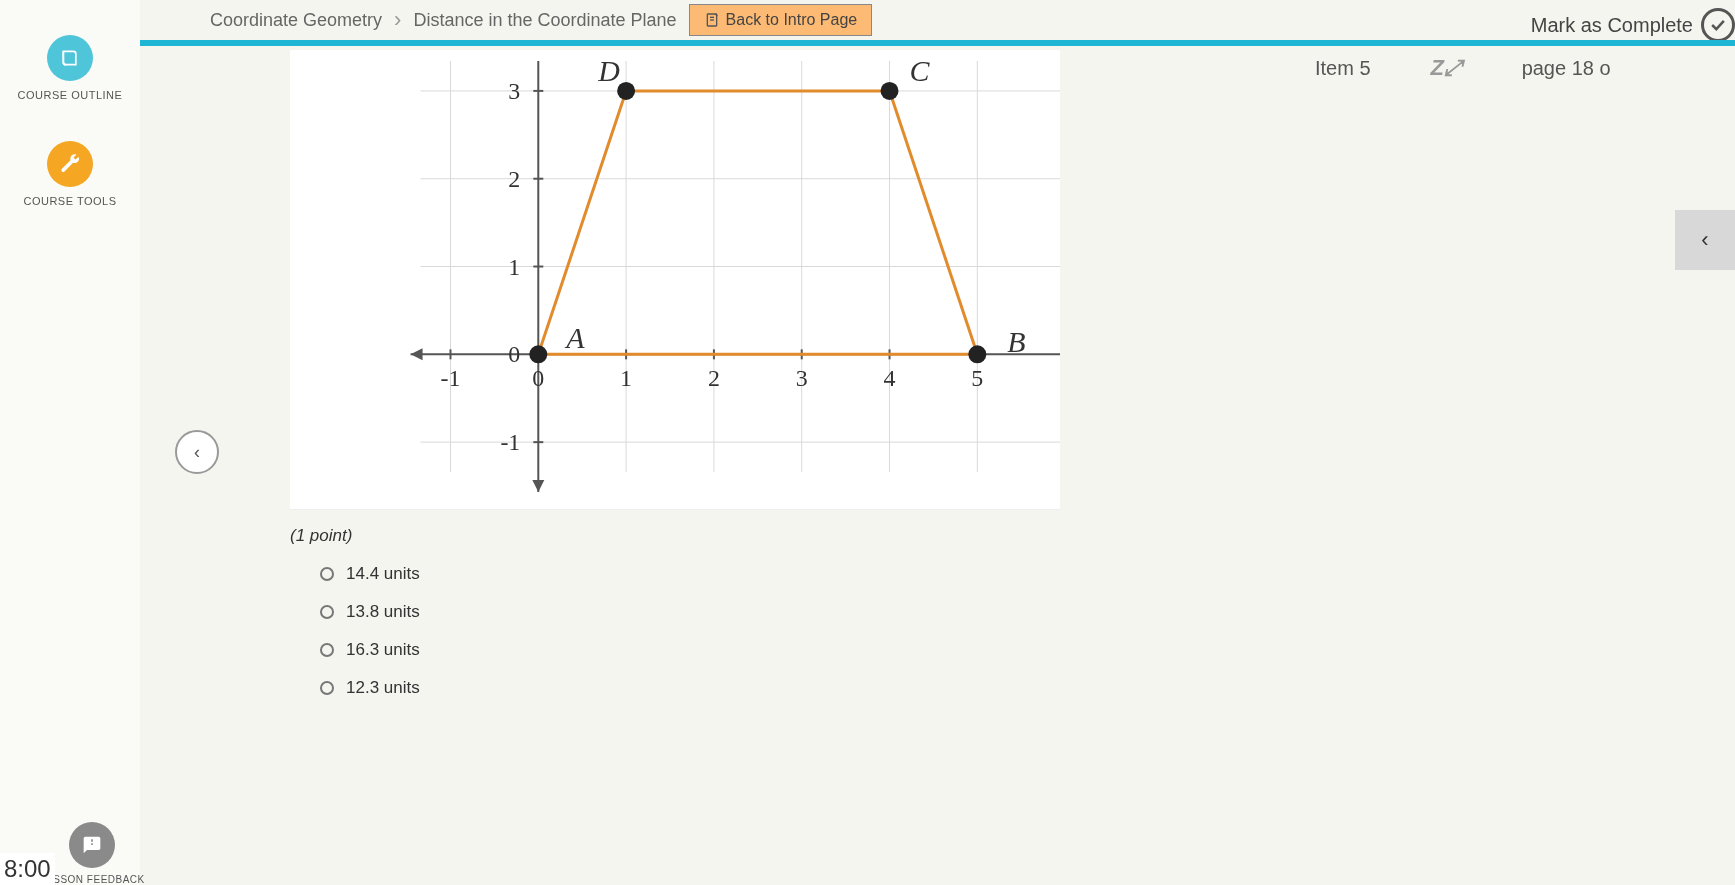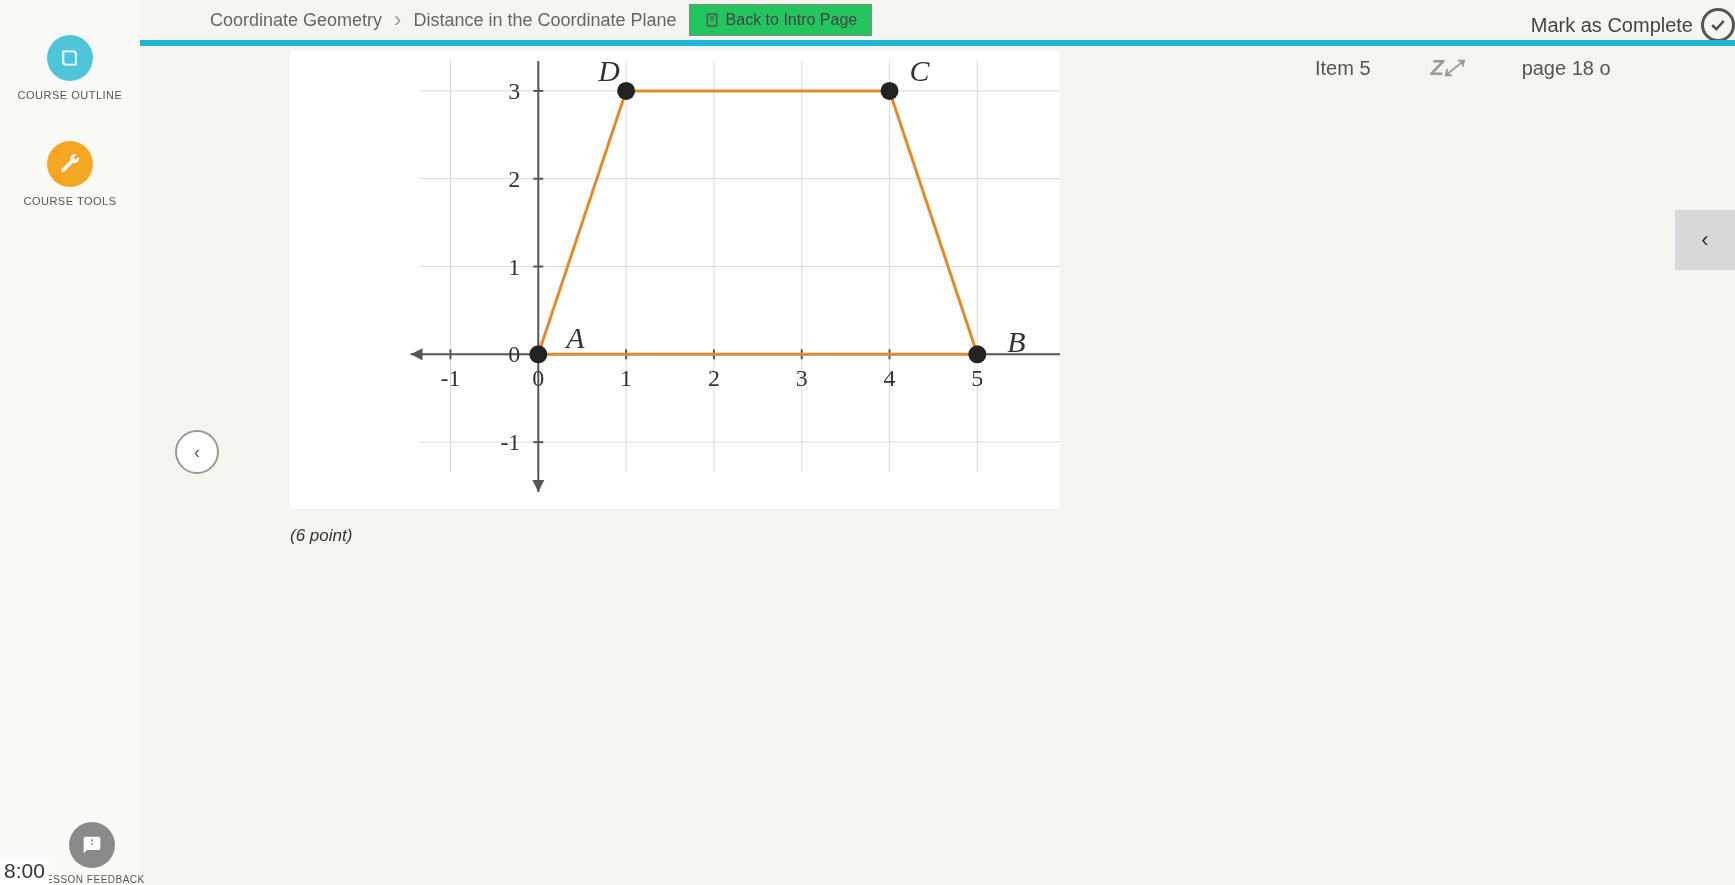--- a/index.html
+++ b/index.html
@@ -38,21 +38,21 @@
       background: #fff; display:flex;align-items:center;justify-content:center;
       cursor:pointer; font-size:18px; color:#555;
     }
     .breadcrumb {
       position: absolute; left: 210px; top: 0; right: 0; height: 40px;
       display: flex; align-items: center; gap: 12px;
       color: #666; font-size: 18px;
     }
     .breadcrumb .chev { font-size: 22px; color:#999; }
     .back-intro {
-      border: 1px solid #888; padding: 6px 14px; background:#22c55e;
+      border: 1px solid #888; padding: 6px 14px; background:#fdba74;
       font-size: 16px; color:#444; cursor:pointer;
       display:flex; align-items:center; gap:6px;
     }
     .mark-complete {
       position:absolute; right: 0; top: 8px;
       display:flex; align-items:center; gap:8px;
       font-size:20px; color:#444; 
     }
     .check-circle {
       width:34px; height:34px; border:3px solid #555; border-radius:50%;
@@ -96,21 +96,21 @@
     }
     .opt {
       display:flex; align-items:center; gap: 12px;
       font-size: 17px; color:#333; cursor:pointer;
     }
     .radio {
       width:14px; height:14px; border:2px solid #777; border-radius:50%;
       flex-shrink:0;
     }
     .time-corner {
-      position:absolute; left:0; bottom:0; font-size:21px; color:#333;
+      position:absolute; left:0; bottom:0; font-size:24px; color:#333;
       background:#fff; padding: 2px 4px;
     }
     .lesson-feedback {
       position:absolute; left: 40px; bottom: 0;
       display:flex; flex-direction:column; align-items:center; gap:6px;
     }
     .lesson-feedback .rail-label{ font-size:10px;}
   </style>
 </head>
 <body>
@@ -236,16 +236,34 @@
         <circle cx="248" cy="305" r="9" fill="#222"></circle>
         <text x="276" y="299" font-size="30" font-style="italic" font-family="Georgia" fill="#333">A</text>
         <circle cx="688" cy="305" r="9" fill="#222"></circle>
         <text x="718" y="303" font-size="30" font-style="italic" font-family="Georgia" fill="#333">B</text>
         <circle cx="600" cy="41" r="9" fill="#222"></circle>
         <text x="620" y="31" font-size="30" font-style="italic" font-family="Georgia" fill="#333">C</text>
         <circle cx="336" cy="41" r="9" fill="#222"></circle>
         <text x="308" y="31" font-size="30" font-style="italic" font-family="Georgia" fill="#333">D</text>
       </svg>
   </div>
-  <div class="points">(6 point)</div>
+  <div class="points">(1 point)</div>
+  <div class="options">
+    <label class="opt">
+        <span class="radio"></span>
+        <span>14.4 units</span>
+      </label>
+    <label class="opt">
+        <span class="radio"></span>
+        <span>13.8 units</span>
+      </label>
+    <label class="opt">
+        <span class="radio"></span>
+        <span>16.3 units</span>
+      </label>
+    <label class="opt">
+        <span class="radio"></span>
+        <span>12.3 units</span>
+      </label>
+  </div>
 </div>
 
 <div class="time-corner">8:00</div>
 
 </body></html>

